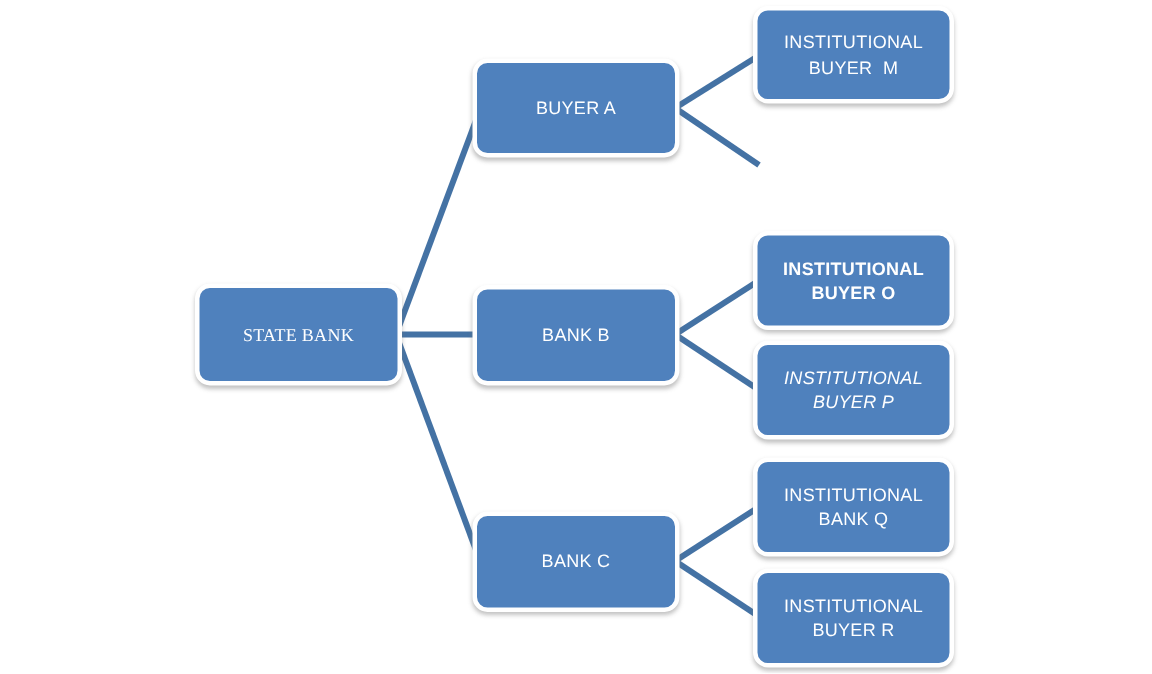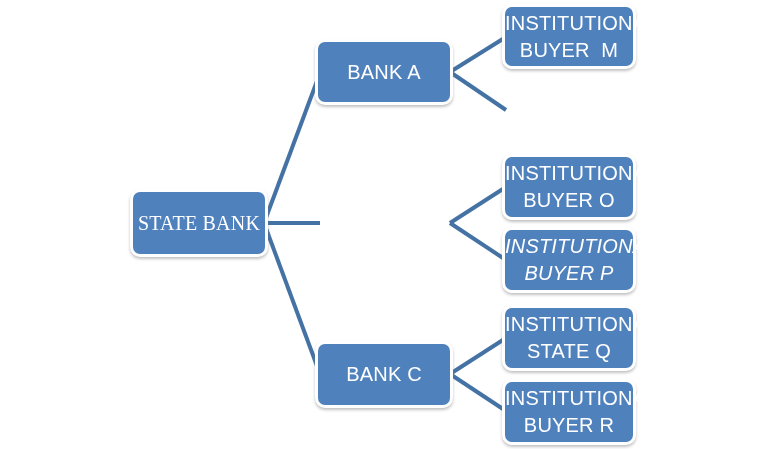--- a/index.html
+++ b/index.html
@@ -31,23 +31,23 @@
   .node {
     position: absolute;
     box-sizing: border-box;
     background: var(--node-fill, #4F81BD);
     border: 3px solid var(--node-border, #FFFFFF);
     border-radius: 10px;
     box-shadow: 0 2px 3px rgba(120, 120, 120, 0.45);
     color: var(--text, #FFFFFF);
     display: flex;
     align-items: center;
-    justify-content: center;
+    justify-content: flex-start;
     text-align: center;
-    font-size: 20px;
+    font-size: 12px;
     line-height: 1.35;
     letter-spacing: 0.2px;
   }
   .node .label {
     display: block;
     width: 100%;
     padding: 0 2px;
     white-space: pre-wrap;
   }
 </style>
@@ -66,35 +66,38 @@
     <line class="edge" x1="450" y1="223" x2="506" y2="260"></line>
     <line class="edge" x1="450" y1="374" x2="506" y2="338"></line>
     <line class="edge" x1="450" y1="374" x2="506" y2="411"></line>
   </svg>
 
   <div class="node" style="left:130px; top:189px; width:138px; height:68px;font-family:Liberation Serif, serif;">
     <span class="label">STATE BANK</span>
   </div>
 
   <div class="node" style="left:315px; top:39px; width:138px; height:66px;">
-    <span class="label">BANK A</span>
+    <span class="label">BUYER A</span>
+  </div>
+  <div class="node" style="left:315px; top:190px; width:138px; height:67px;">
+    <span class="label">BANK B</span>
   </div>
   <div class="node" style="left:315px; top:341px; width:138px; height:67px;">
     <span class="label">BANK C</span>
   </div>
 
   <div class="node" style="left:502px; top:4px; width:134px; height:65px;">
     <span class="label">INSTITUTIONAL BUYER  M</span>
   </div>
-  <div class="node" style="left:502px; top:154px; width:134px; height:66px;">
+  <div class="node" style="left:502px; top:154px; width:134px; height:66px;font-weight:bold;">
     <span class="label">INSTITUTIONAL BUYER O</span>
   </div>
   <div class="node" style="left:502px; top:227px; width:134px; height:66px;font-style:italic;">
     <span class="label">INSTITUTIONAL BUYER P</span>
   </div>
   <div class="node" style="left:502px; top:305px; width:134px; height:66px;">
-    <span class="label">INSTITUTIONAL STATE Q</span>
+    <span class="label">INSTITUTIONAL BANK Q</span>
   </div>
   <div class="node" style="left:502px; top:379px; width:134px; height:66px;">
     <span class="label">INSTITUTIONAL BUYER R</span>
   </div>
 
 </div>
 
 </body></html>

